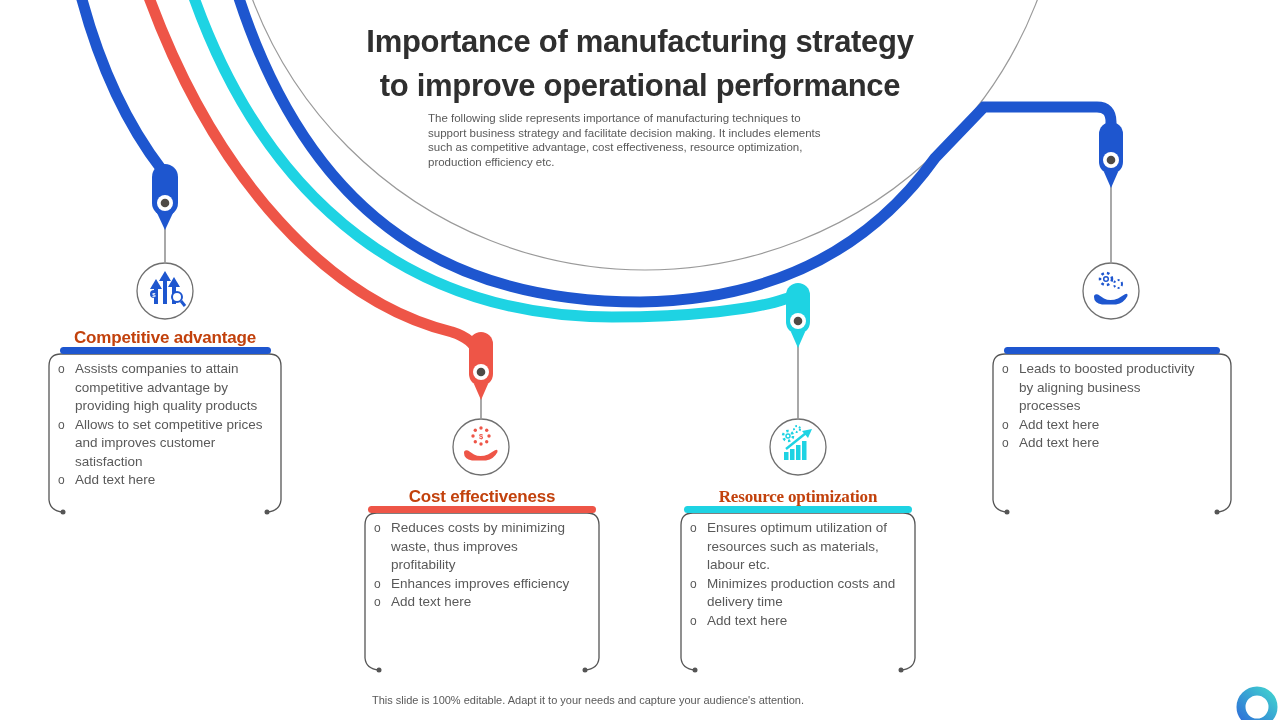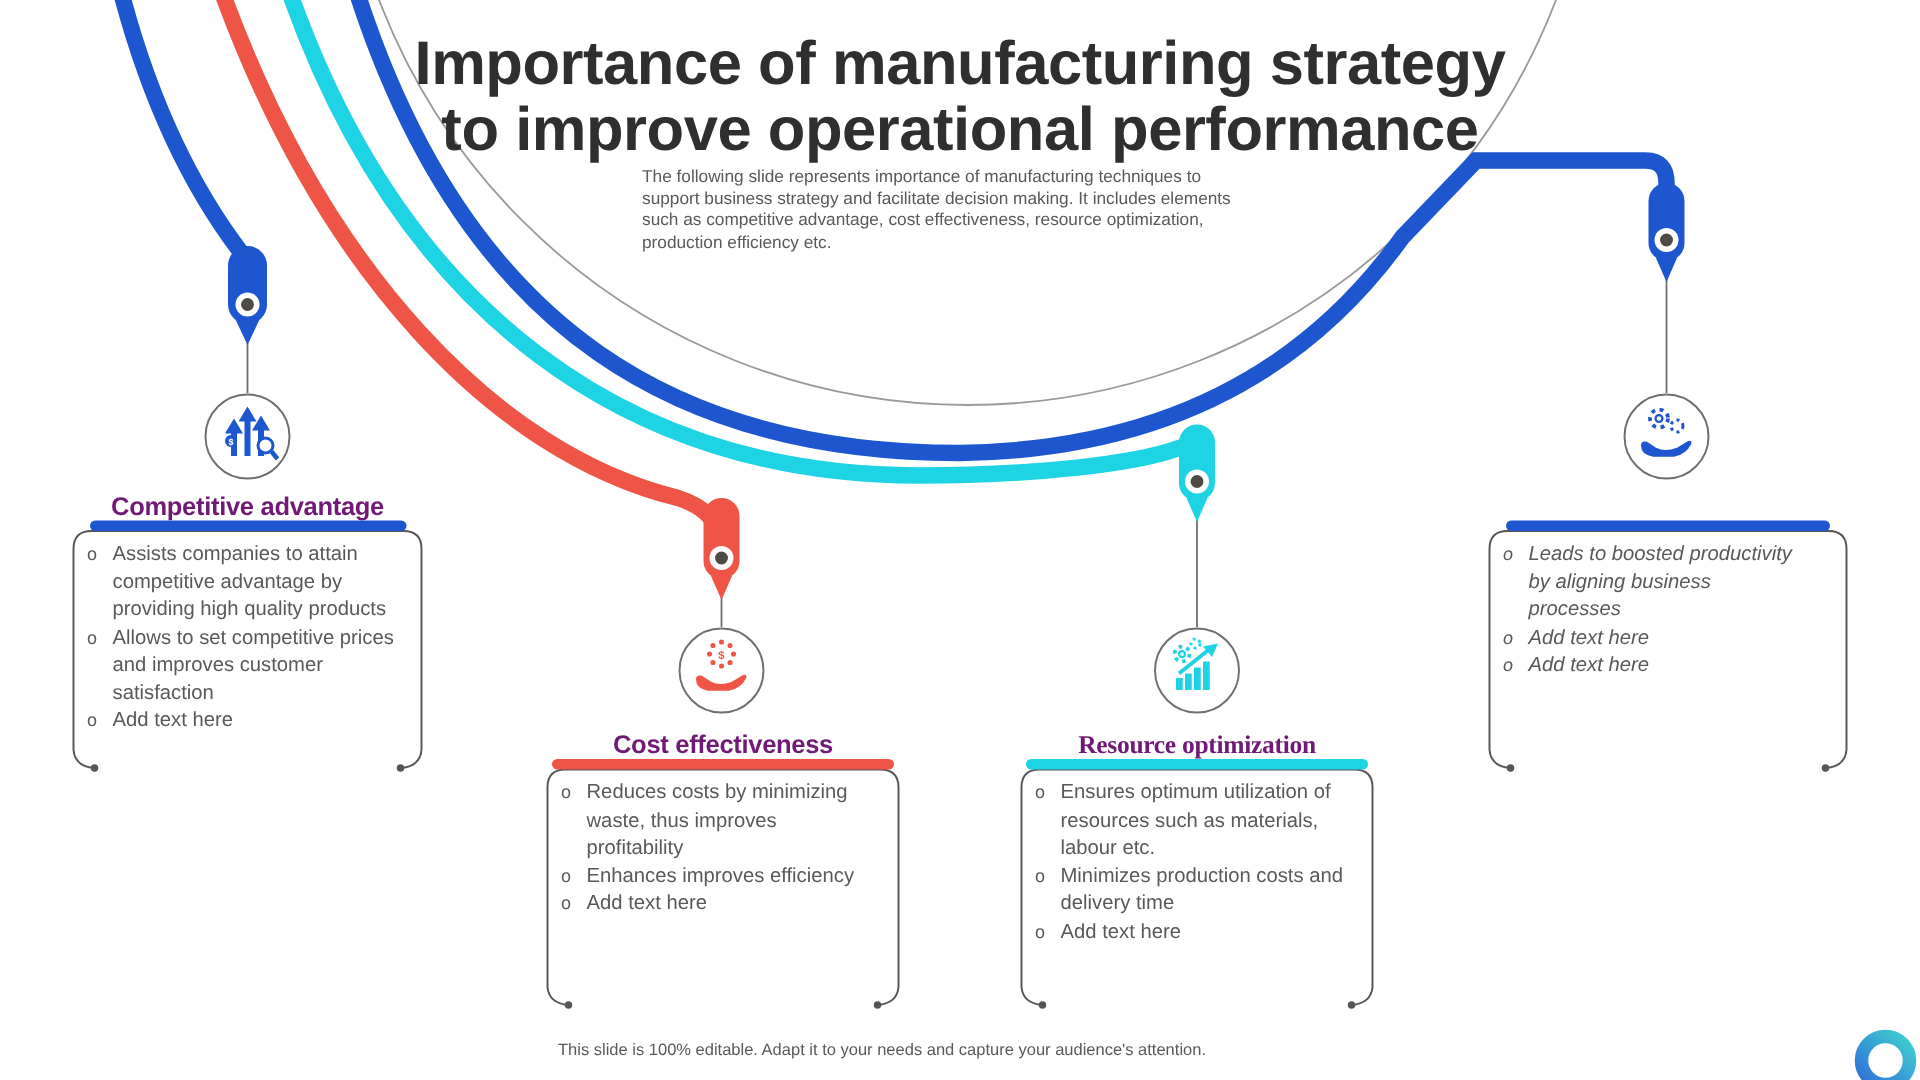--- a/index.html
+++ b/index.html
@@ -4,28 +4,28 @@
 <style>
   html,body{margin:0;padding:0;background:#e8e8e8;}
   .slide{
     position:relative;width:1280px;height:720px;background:#ffffff;
     overflow:hidden;font-family:"Liberation Sans",sans-serif;
   }
   .bg{position:absolute;left:0;top:0;}
   .abs{position:absolute;}
   .title{
     left:0;top:20px;width:1280px;text-align:center;
-    font-size:41px;font-weight:700;color:#2f2f2f;line-height:44px;letter-spacing:-0.3px;
+    font-size:31px;font-weight:700;color:#2f2f2f;line-height:44px;letter-spacing:-0.3px;
   }
   .subtitle{
     left:428px;top:111px;width:400px;text-align:left;
     font-size:11.5px;color:#595959;line-height:14.6px;
   }
   .sec-head{
-    text-align:center;font-size:17px;font-weight:700;color:#701a75;letter-spacing:-0.2px;
+    text-align:center;font-size:17px;font-weight:700;color:#c2410c;letter-spacing:-0.2px;
   }
   .accent-bar{height:7px;border-radius:4px;}
   ul.bullets{margin:0;padding:0;list-style:none;}
   ul.bullets li{
     position:relative;padding-left:20px;font-size:13.5px;color:#595959;line-height:18.5px;
   }
   ul.bullets li::before{
     content:"o";position:absolute;left:3px;top:0;font-size:12px;color:#595959;
   }
   .footer{
@@ -189,20 +189,20 @@
 
   <div class="abs sec-head" style="left:679px;top:487px;width:238px;font-family:Liberation Serif, serif;">Resource optimization</div>
   <div class="abs accent-bar" style="left: 684px; top: 506px; width: 228px; background: rgb(30, 211, 227);"></div>
   <ul class="abs bullets" style="left:687px;top:519px;width:226px;">
     <li>Ensures optimum utilization of resources such as materials, labour etc.</li>
     <li>Minimizes production costs and delivery time</li>
     <li>Add text here</li>
   </ul>
 
   <div class="abs accent-bar" style="left: 1004px; top: 347px; width: 216px; background: rgb(30, 86, 207);"></div>
-  <ul class="abs bullets" style="left:999px;top:360px;width:206px;font-style:italic;">
+  <ul class="abs bullets" style="left:999px;top:360px;width:206px;">
     <li>Leads to boosted productivity by aligning business processes</li>
     <li>Add text here</li>
     <li>Add text here</li>
   </ul>
 
   <div class="abs footer">This slide is 100% editable. Adapt it to your needs and capture your audience's attention.</div>
 </div>
 
 </body></html>

